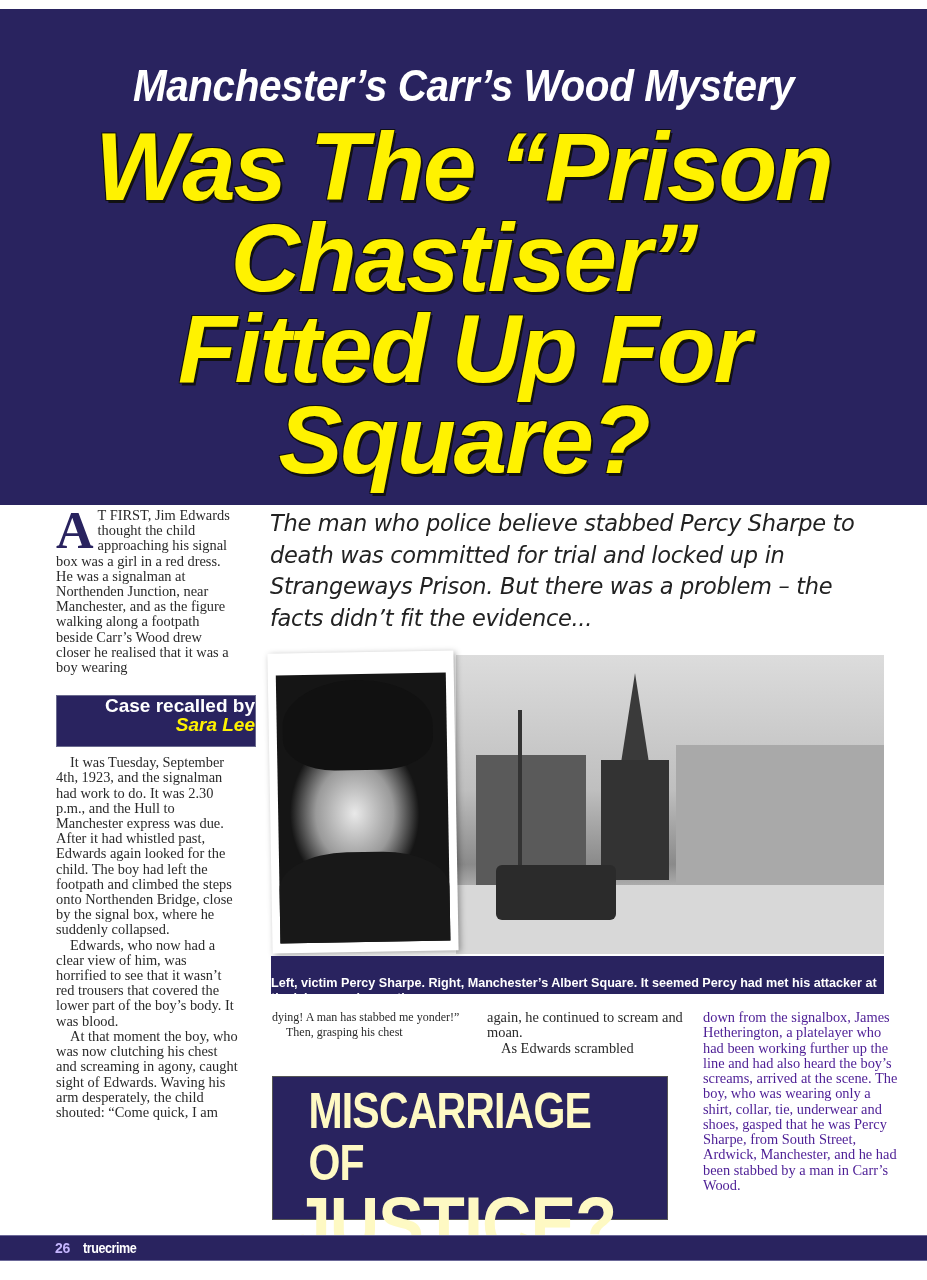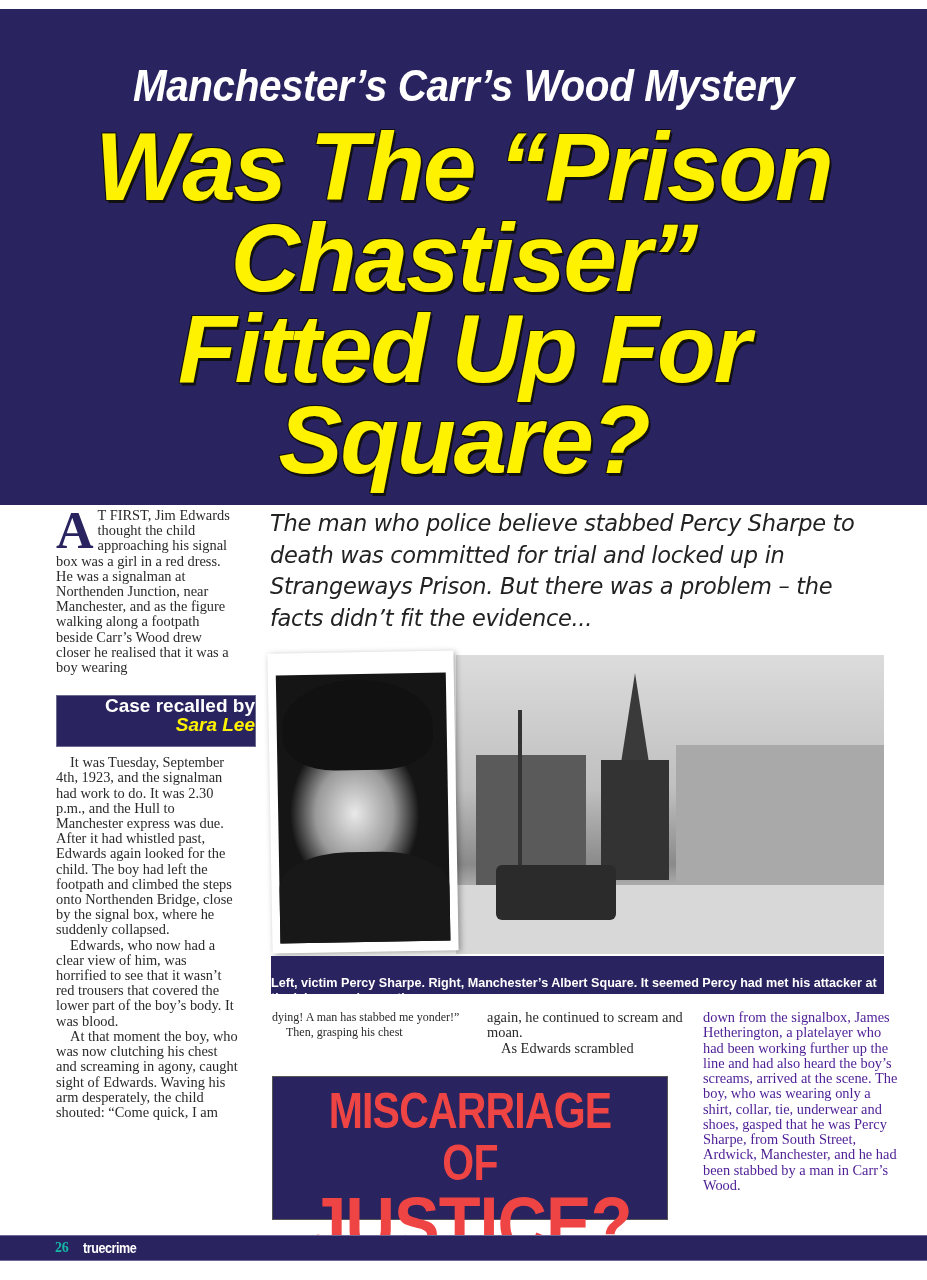--- a/index.html
+++ b/index.html
@@ -89,34 +89,34 @@
     font-family: "Liberation Sans", sans-serif; font-weight: bold; font-size: 12.6px; line-height: 15px;
     padding-top: 20px;
   }
 
   .col-mid1 { position: absolute; left: 272px; top: 1010px; width: 200px; font-size: 12px; line-height: 15.4px; color: #2a2a2a; }
   .col-mid2 { position: absolute; left: 487px; top: 1010px; width: 200px; font-size: 14.4px; line-height: 15.4px; color: #2a2a2a; }
   .col-right { position: absolute; left: 703px; top: 1010px; width: 200px; font-size: 14.4px; line-height: 15.25px; color: #4c1d95; }
 
   .pull-box {
     position: absolute; left: 272px; top: 1076px; width: 396px; height: 144px;
-    background: #29235f; text-align: center; color: #ef4444;
+    background: #29235f; text-align: left; color: #fef9c3;
     font-family: "Liberation Sans", sans-serif; font-weight: bold;
     border: 1px solid #555;
   }
   .pull-line1 { display: block; font-size: 50px; line-height: 52px; padding-top: 8px; transform: scaleX(0.82); letter-spacing: -1px; }
   .pull-line2 { display: block; font-size: 76px; line-height: 70px; transform: scaleX(0.9); letter-spacing: -1px; }
 
   .footer {
     position: absolute; left: 0; top: 1235px; width: 927px; height: 26px; background: #29235f;
     border-top: 1px solid #6b6898; border-bottom: 1px solid #6b6898;
   }
   .footer-page {
-    position: absolute; left: 55px; top: 4px; font-family: Liberation Serif, serif; font-weight: bold;
-    color: #14b8a6; font-size: 14px; letter-spacing: -0.3px;
+    position: absolute; left: 55px; top: 4px; font-family: Liberation Sans, sans-serif; font-weight: bold;
+    color: #c4b5fd; font-size: 14px; letter-spacing: -0.3px;
   }
   .footer-brand {
     position: absolute; left: 83px; top: 4px; font-family: "Liberation Sans", sans-serif; font-weight: bold;
     color: #ffffff; font-size: 14px; letter-spacing: -0.5px; transform: scaleX(0.9); transform-origin: left;
   }
 </style>
 </head>
 <body>
 
 <div class="header">

